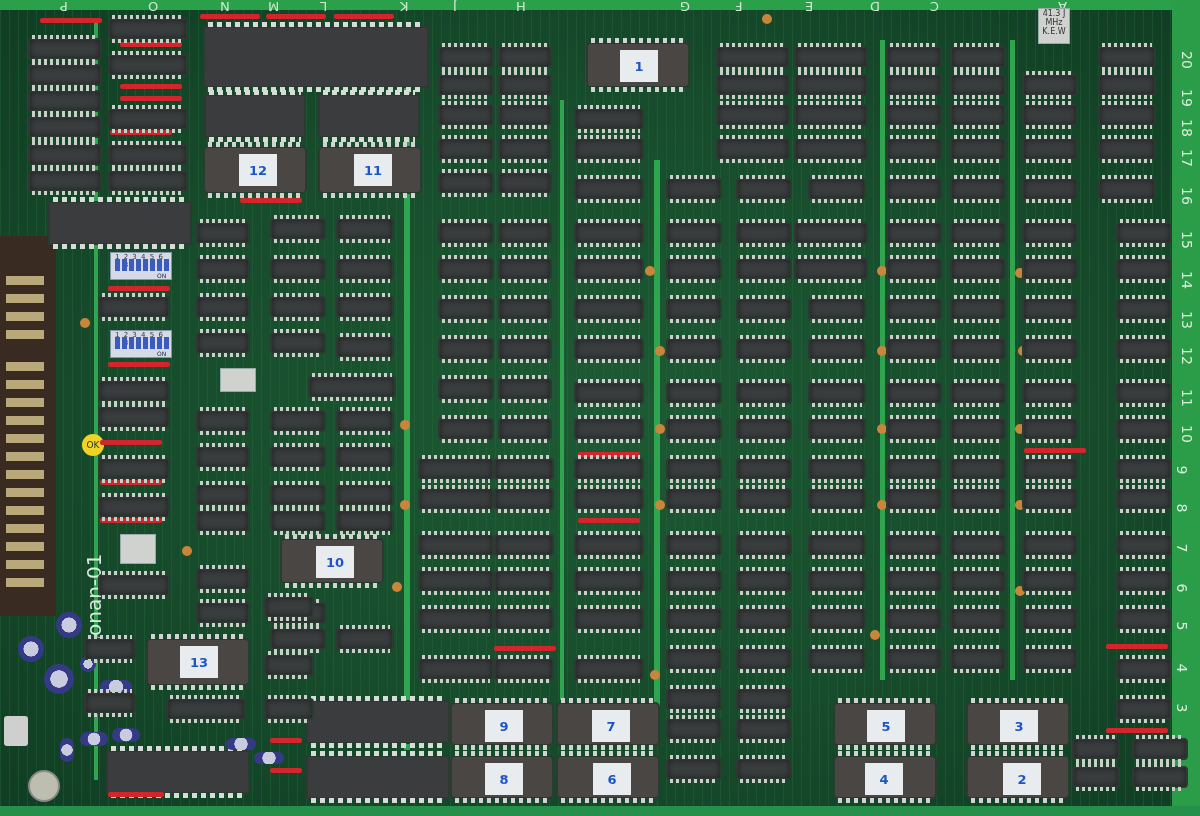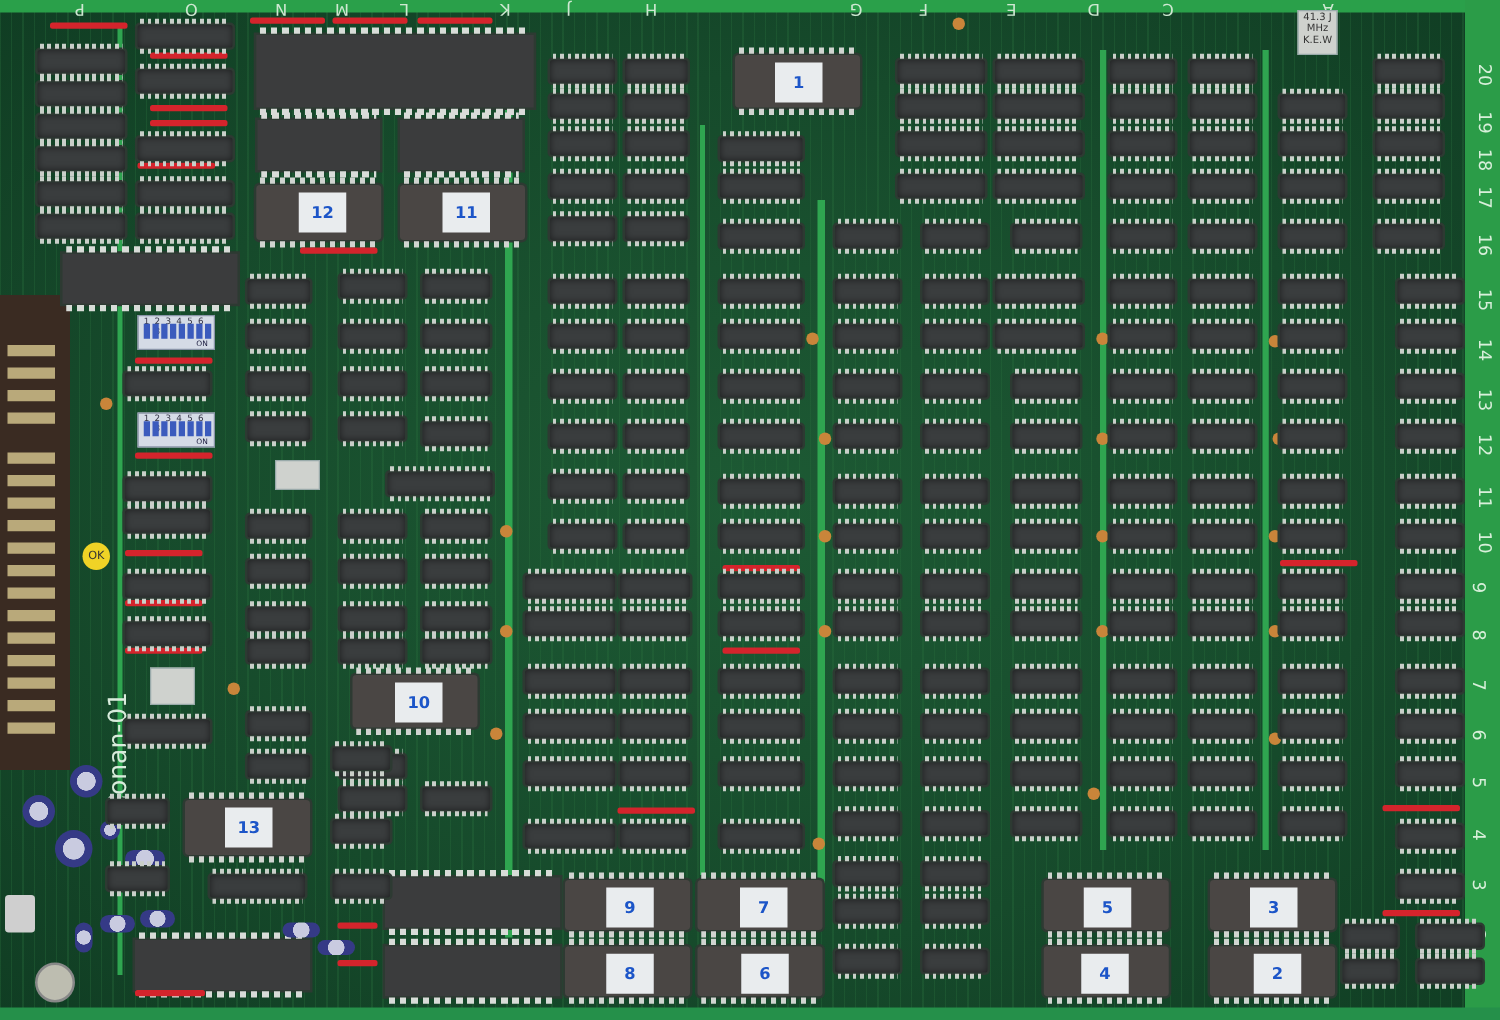--- a/index.html
+++ b/index.html
@@ -191,21 +191,21 @@
       <span class="sw" style="left:11px"></span>
       <span class="sw" style="left:18px"></span>
       <span class="sw" style="left:25px"></span>
       <span class="sw" style="left:32px"></span>
       <span class="sw" style="left:39px"></span>
       <span class="sw" style="left:46px"></span>
       <span class="sw" style="left:53px"></span>
     <span class="on" style="left:46px">ON</span>
   </div>
 
-  <div class="yellow" style="left:66px;top:434px">OK</div>
+  <div class="yellow" style="left:82px;top:434px">OK</div>
   <div class="logo" style="left:82px;top:650px">Conan-01</div>
 
   <div class="reg" style="left:4px;top:716px"></div>
   <div class="trimmer" style="left:28px;top:770px"></div>
 
   <div class="elcap" style="left:56px;top:612px;width:26px;height:26px"></div>
   <div class="elcap" style="left:18px;top:636px;width:26px;height:26px"></div>
   <div class="elcap" style="left:44px;top:664px;width:30px;height:30px"></div>
   <div class="elcap" style="left:80px;top:656px;width:16px;height:16px"></div>
   <div class="elcap" style="left:100px;top:680px;width:32px;height:14px;border-radius:7px"></div>

